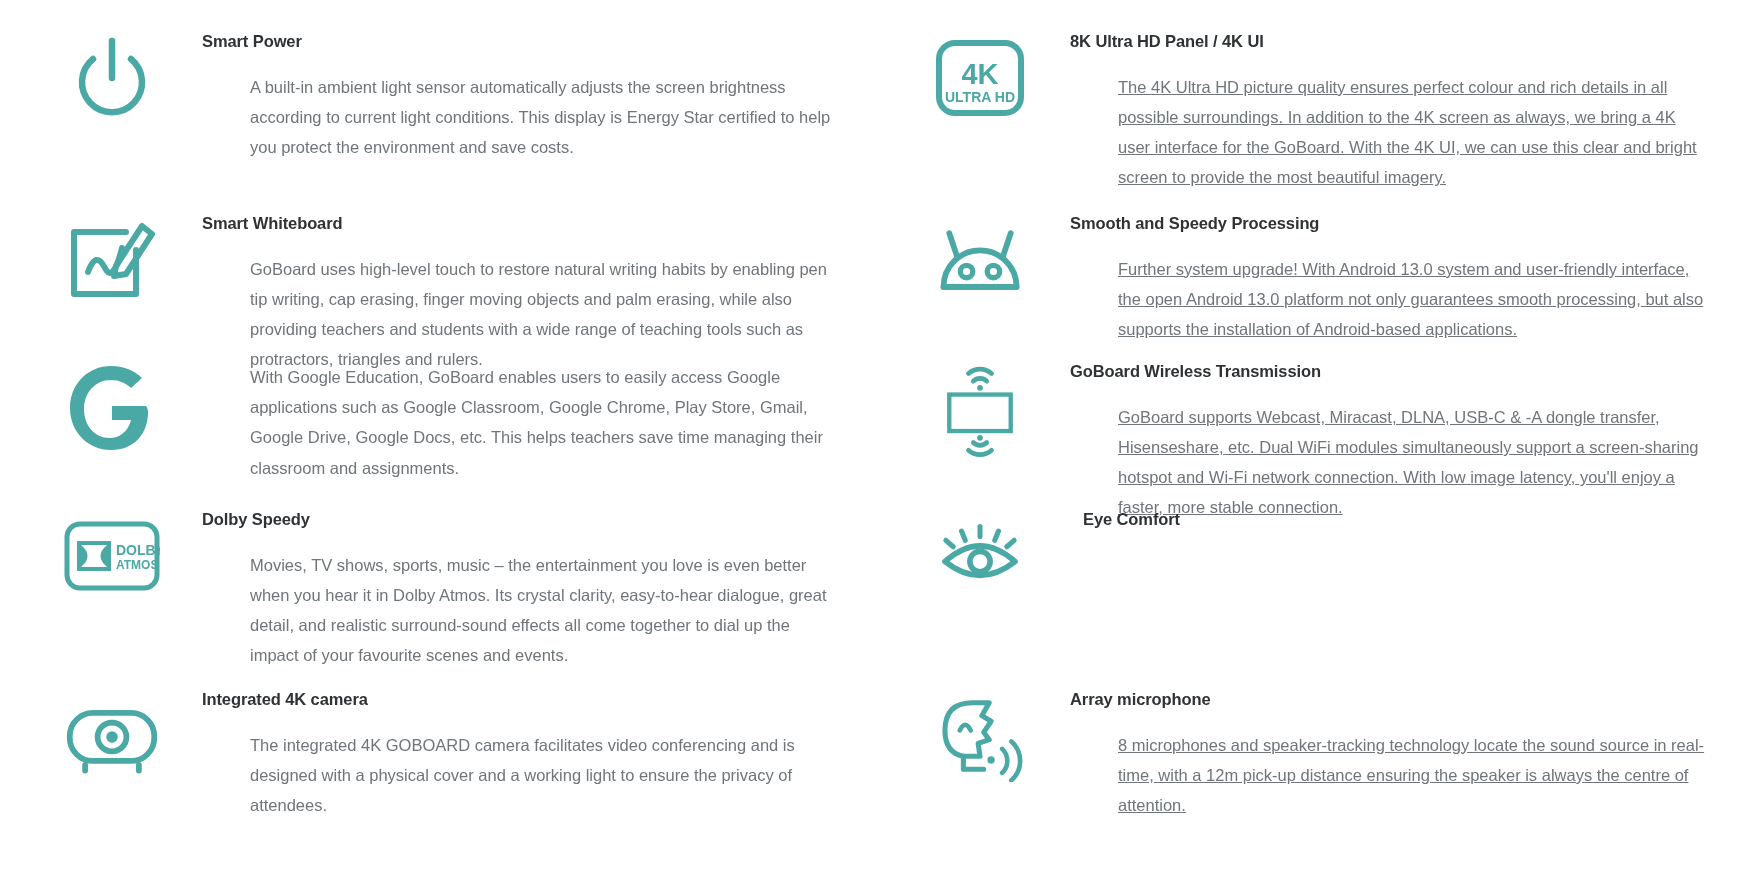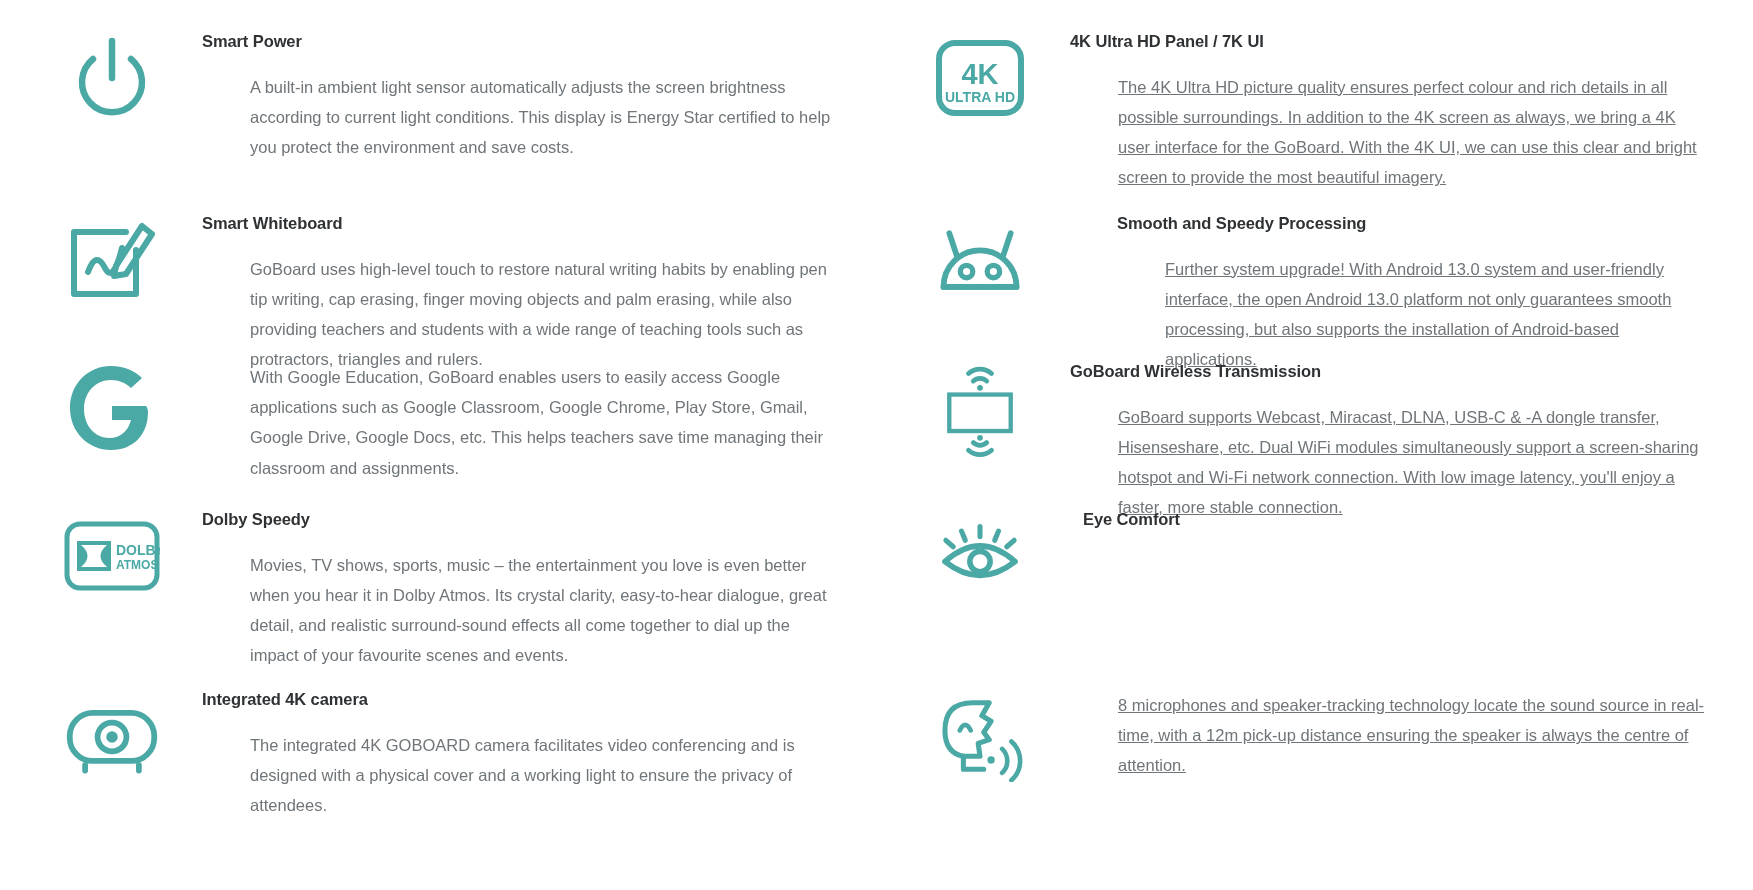--- a/index.html
+++ b/index.html
@@ -62,21 +62,21 @@
   .col-right .feat-body { max-width: 640px; text-decoration: underline; }
 
   
   .col-left .feature.f1 { height: 182px; }
   .col-left .feature.f2 { height: 148px; }
   .col-left .feature.f3 { height: 148px; }
   .col-left .feature.f4 { height: 180px; }
   .col-left .feature.f5 { height: 150px; }
 
   .col-right .feature.f1 { height: 182px; }
-  .col-right .feature.f2 { height: 148px; gap: 47px; }
+  .col-right .feature.f2 { height: 148px; }
   .col-right .feature.f3 { height: 148px; }
   .col-right .feature.f4 { height: 180px; gap: 13px; }
   .col-right .feature.f5 { height: 150px; }
 
   svg { display: block; }
 </style>
 </head>
 <body>
 
 <div class="page">
@@ -173,21 +173,21 @@
         <div class="icon-cell">
           <div class="icon-box">
             <svg width="88" height="76" viewBox="0 0 88 76">
               <rect x="3" y="3" width="82" height="70" rx="16" ry="16" fill="none" stroke="#4aa8a5" stroke-width="6"></rect>
               <text x="44" y="44" text-anchor="middle" font-family="Liberation Sans, sans-serif" font-size="29" font-weight="bold" fill="#4aa8a5">4K</text>
               <text x="44" y="62" text-anchor="middle" font-family="Liberation Sans, sans-serif" font-size="14" font-weight="bold" fill="#4aa8a5">ULTRA HD</text>
             </svg>
           </div>
         </div>
         <div class="text-cell">
-          <div class="feat-title">4K Ultra HD Panel / 7K UI</div>
+          <div class="feat-title">8K Ultra HD Panel / 4K UI</div>
           <div class="feat-body">The 4K Ultra HD picture quality ensures perfect colour and rich details in all possible surroundings. In addition to the 4K screen as always, we bring a 4K user interface for the GoBoard. With the 4K UI, we can use this clear and bright screen to provide the most beautiful imagery.</div>
         </div>
       </div>
 
       <div class="feature f2">
         <div class="icon-cell">
           <div class="icon-box">
             <svg width="100" height="72" viewBox="0 0 100 72">
               <path d="M12 64 A38 38 0 0 1 88 64 Z" fill="none" stroke="#4aa8a5" stroke-width="6" stroke-linejoin="round"></path>
               <line x1="12" y1="64" x2="88" y2="64" stroke="#4aa8a5" stroke-width="6" stroke-linecap="round"></line>
@@ -250,19 +250,20 @@
               <path d="M14 40 Q14 10 44 10 L62 10 L54 24 L64 30 L56 42 L62 50 L50 54 L52 68 L34 68 Q14 64 14 40 Z" fill="none" stroke="#4aa8a5" stroke-width="5.5" stroke-linejoin="round"></path>
               <path d="M34 68 L34 82 L56 82" fill="none" stroke="#4aa8a5" stroke-width="5.5" stroke-linejoin="round" stroke-linecap="round"></path>
               <path d="M30 40 q6 -12 12 0" fill="none" stroke="#4aa8a5" stroke-width="5" stroke-linecap="round"></path>
               <circle cx="64" cy="72" r="4" fill="#4aa8a5"></circle>
               <path d="M76 60 A18 18 0 0 1 76 86" fill="none" stroke="#4aa8a5" stroke-width="5" stroke-linecap="round"></path>
               <path d="M86 52 A28 28 0 0 1 86 94" fill="none" stroke="#4aa8a5" stroke-width="5" stroke-linecap="round"></path>
             </svg>
           </div>
         </div>
         <div class="text-cell">
+          <div class="feat-title">Array microphone</div>
           <div class="feat-body">8 microphones and speaker-tracking technology locate the sound source in real-time, with a 12m pick-up distance ensuring the speaker is always the centre of attention.</div>
         </div>
       </div>
 
     </div>
   </div>
 </div>
 
 </body></html>

